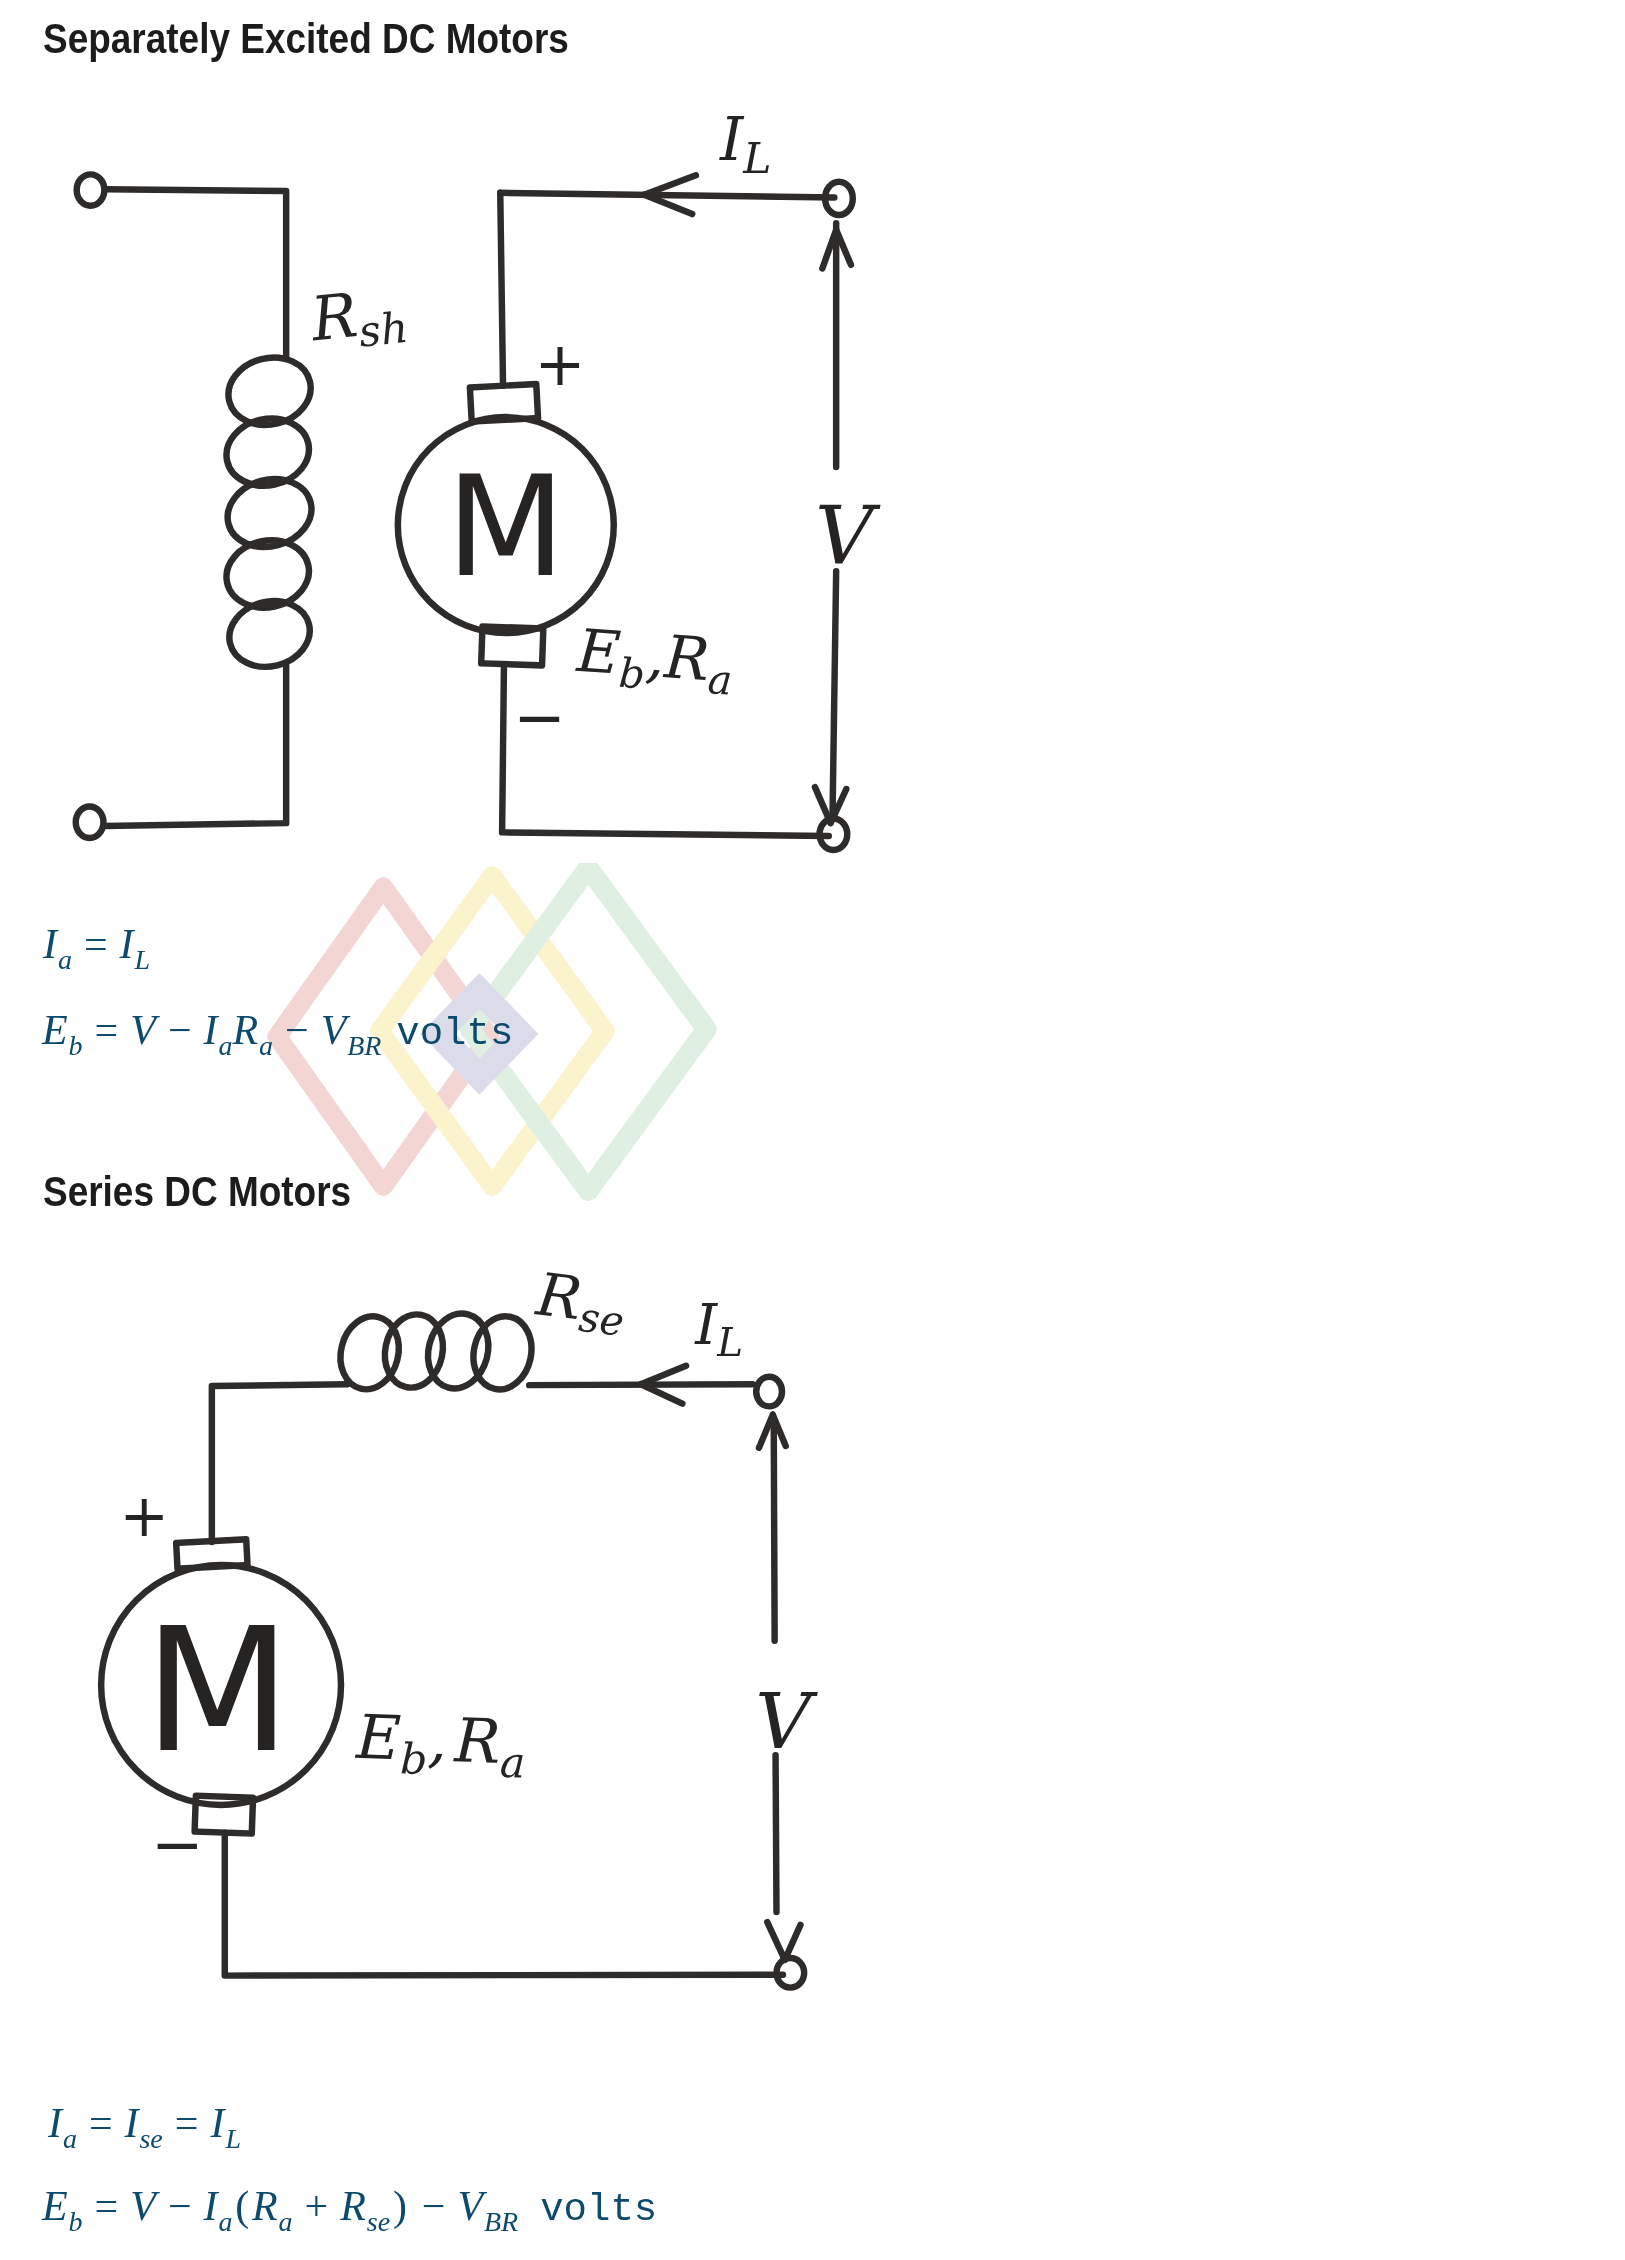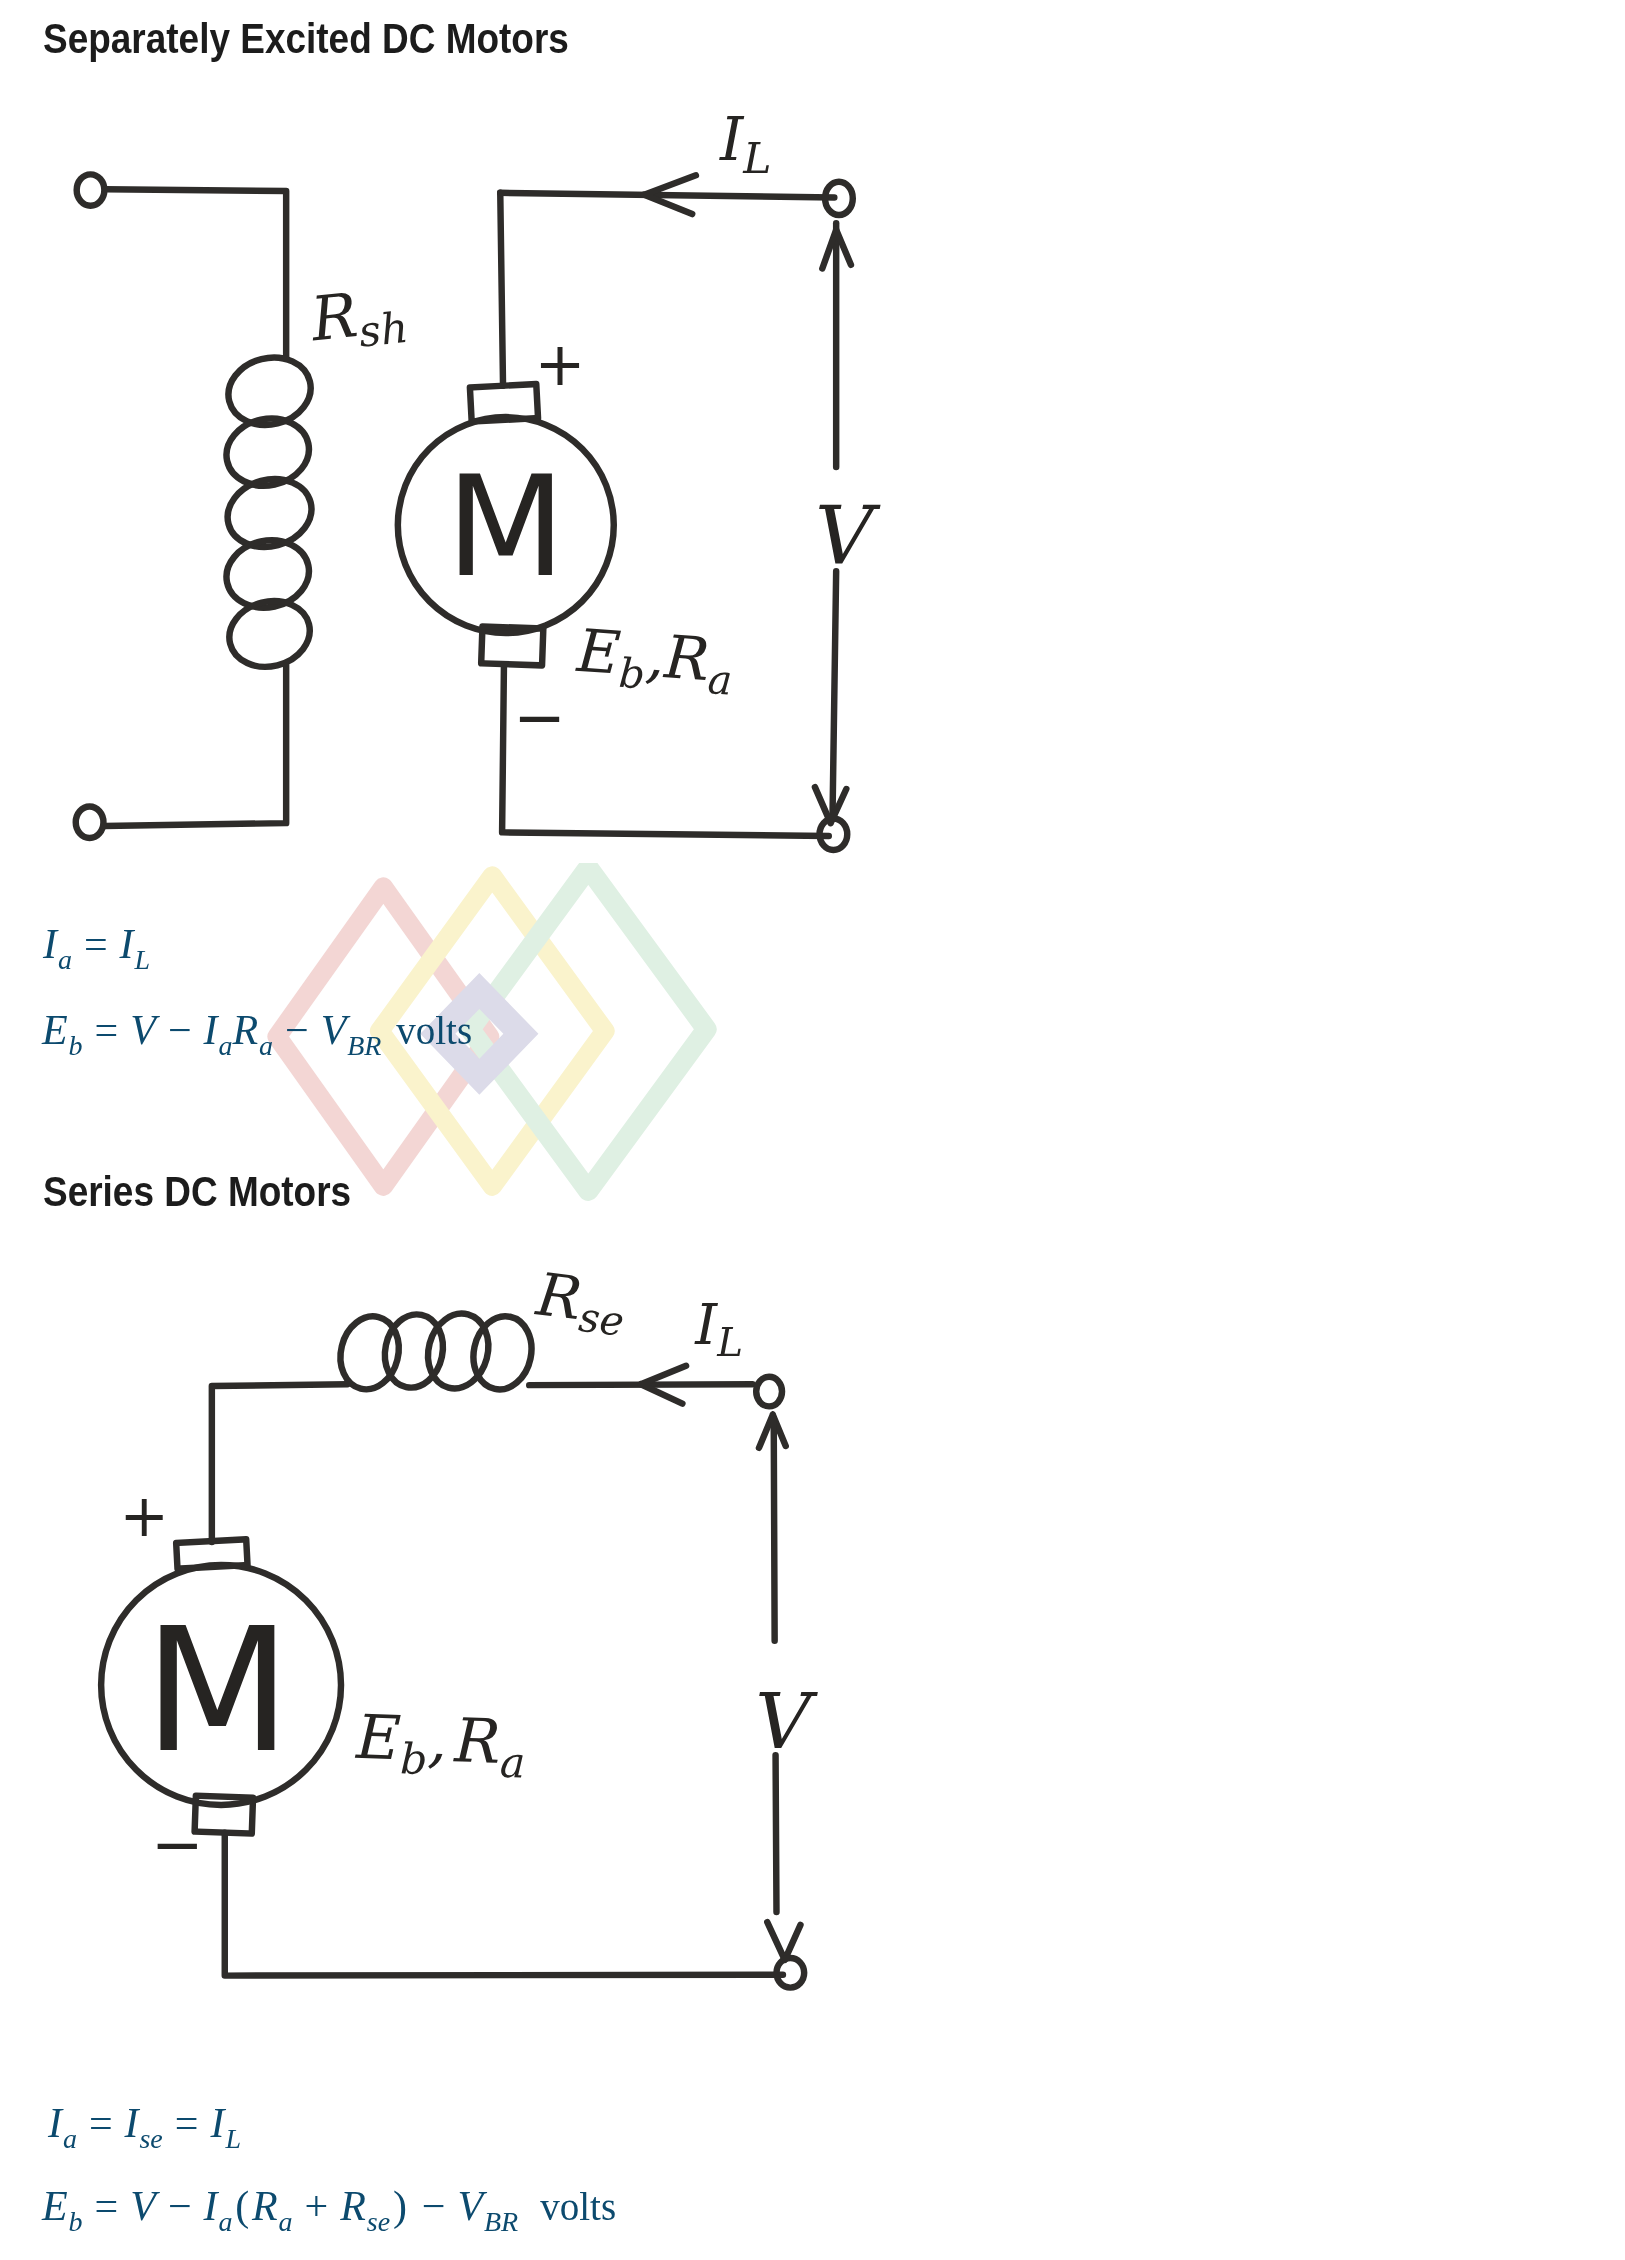--- a/index.html
+++ b/index.html
@@ -19,21 +19,21 @@
         stroke-linecap:round;stroke-linejoin:round;}
   .hand text{fill:#262422;font-family:"DejaVu Serif",serif;font-style:italic;}
   .hand .plain{font-family:"DejaVu Sans",sans-serif;font-style:normal;}
   
   .eq{position:absolute;font-family:"Liberation Serif",serif;font-style:italic;
       font-size:42px;color:#0c4a6e;white-space:nowrap;line-height:1.25;}
   .eq .v{font-style:italic;}
   .eq .sub{font-size:28px;vertical-align:-11px;margin-left:0.9px;}
   .eq .op{font-style:normal;margin:0 12px;}
   .eq .tight{margin:0 2.8px;}
-  .eq .word{font-style:normal;font-family:Liberation Serif, serif;font-size:39px;margin-left:14.8px;}
+  .eq .word{font-style:normal;font-family:Liberation Mono, monospace;font-size:39px;margin-left:14.8px;}
 </style>
 </head>
 <body>
 
 <div class="page">
 
   <svg class="wm-svg" width="517" height="434" viewBox="0 0 560 470">
     <polygon points="50,188 165,26 280,188 165,350" fill="none" stroke="#f3d6d4" stroke-width="21" stroke-linejoin="round"></polygon>
     <polygon points="161,182 283,14 405,182 283,350" fill="none" stroke="#faf3cc" stroke-width="21" stroke-linejoin="round"></polygon>
     <polygon points="259,180 387,5 515,180 387,355" fill="none" stroke="#dff0e3" stroke-width="22" stroke-linejoin="round"></polygon>

